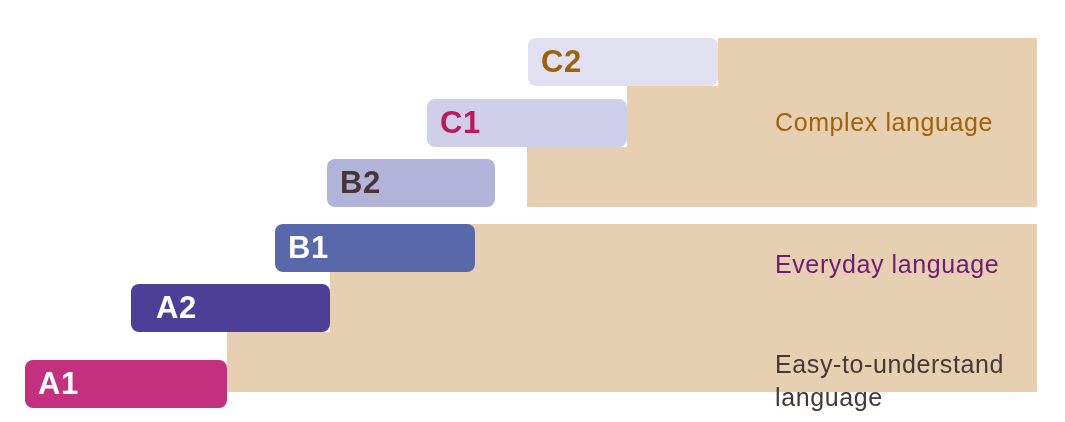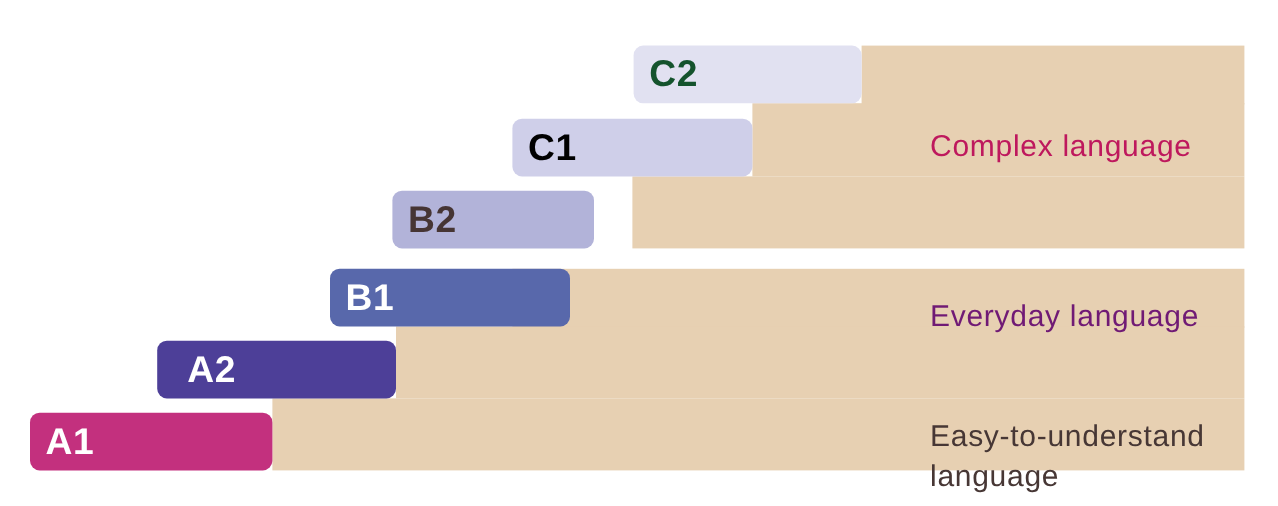--- a/index.html
+++ b/index.html
@@ -61,36 +61,36 @@
 <div class="canvas">
 
   <div class="band band-u1" style="background: rgb(231, 208, 178);"></div>
   <div class="band band-u2" style="background: rgb(231, 208, 178);"></div>
   <div class="band band-u3" style="background: rgb(231, 208, 178);"></div>
 
   <div class="band band-l1" style="background: rgb(231, 208, 178);"></div>
   <div class="band band-l2" style="background: rgb(231, 208, 178);"></div>
   <div class="band band-l3" style="background: rgb(231, 208, 178);"></div>
 
-  <div class="bar bar-a1" style="background: rgb(195, 48, 126); color: rgb(255, 255, 255);">
+  <div class="bar bar-a1" style="background: rgb(195, 48, 126); color: rgb(255, 255, 255); margin-top: 16px;">
     <span>A1</span>
   </div>
   <div class="bar bar-a2" style="background: rgb(77, 63, 152); color: rgb(255, 255, 255);">
     <span>A2</span>
   </div>
   <div class="bar bar-b1" style="background: rgb(88, 104, 171); color: rgb(255, 255, 255); margin-left: 48px;">
     <span>B1</span>
   </div>
   <div class="bar bar-b2" style="background: rgb(178, 179, 217); color: rgb(70, 53, 52);">
     <span>B2</span>
   </div>
-  <div class="bar bar-c1" style="background: rgb(207, 207, 233); color: #000000;">
+  <div class="bar bar-c1" style="background: rgb(207, 207, 233); color: #be185d;">
     <span>C1</span>
   </div>
-  <div class="bar bar-c2" style="background: rgb(225, 225, 241); color: #14532d;">
+  <div class="bar bar-c2" style="background: rgb(225, 225, 241); color: #a16207;">
     <span>C2</span>
   </div>
 
-  <div class="note note-complex" style="color: #be185d;">Complex language</div>
+  <div class="note note-complex" style="color: #a16207;">Complex language</div>
   <div class="note note-everyday" style="color: #701a75;">Everyday language</div>
   <div class="note note-easy" style="color: rgb(71, 55, 53);">Easy-to-understand language</div>
 
 </div>
 
 </body></html>

